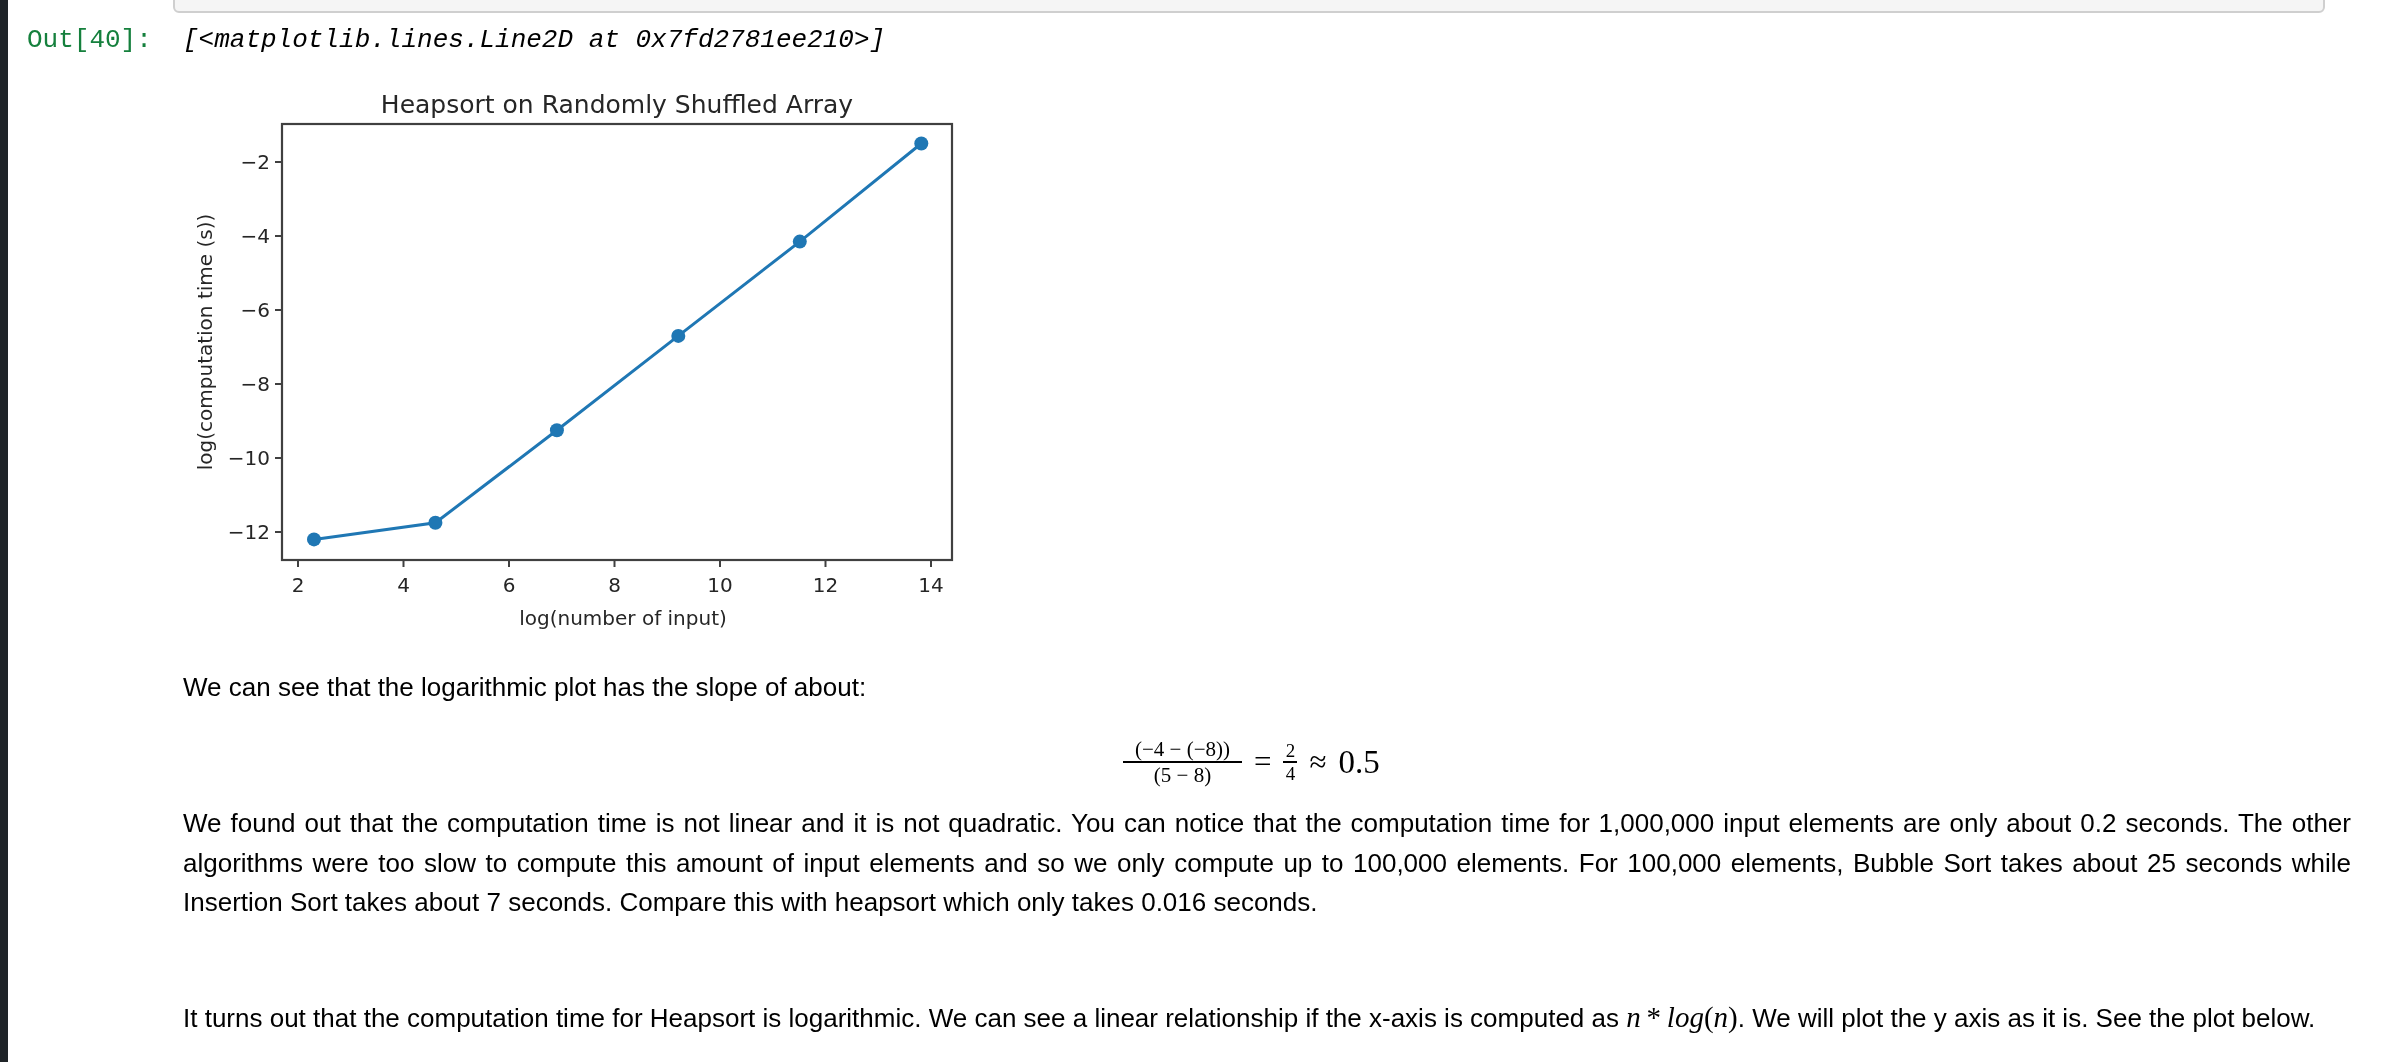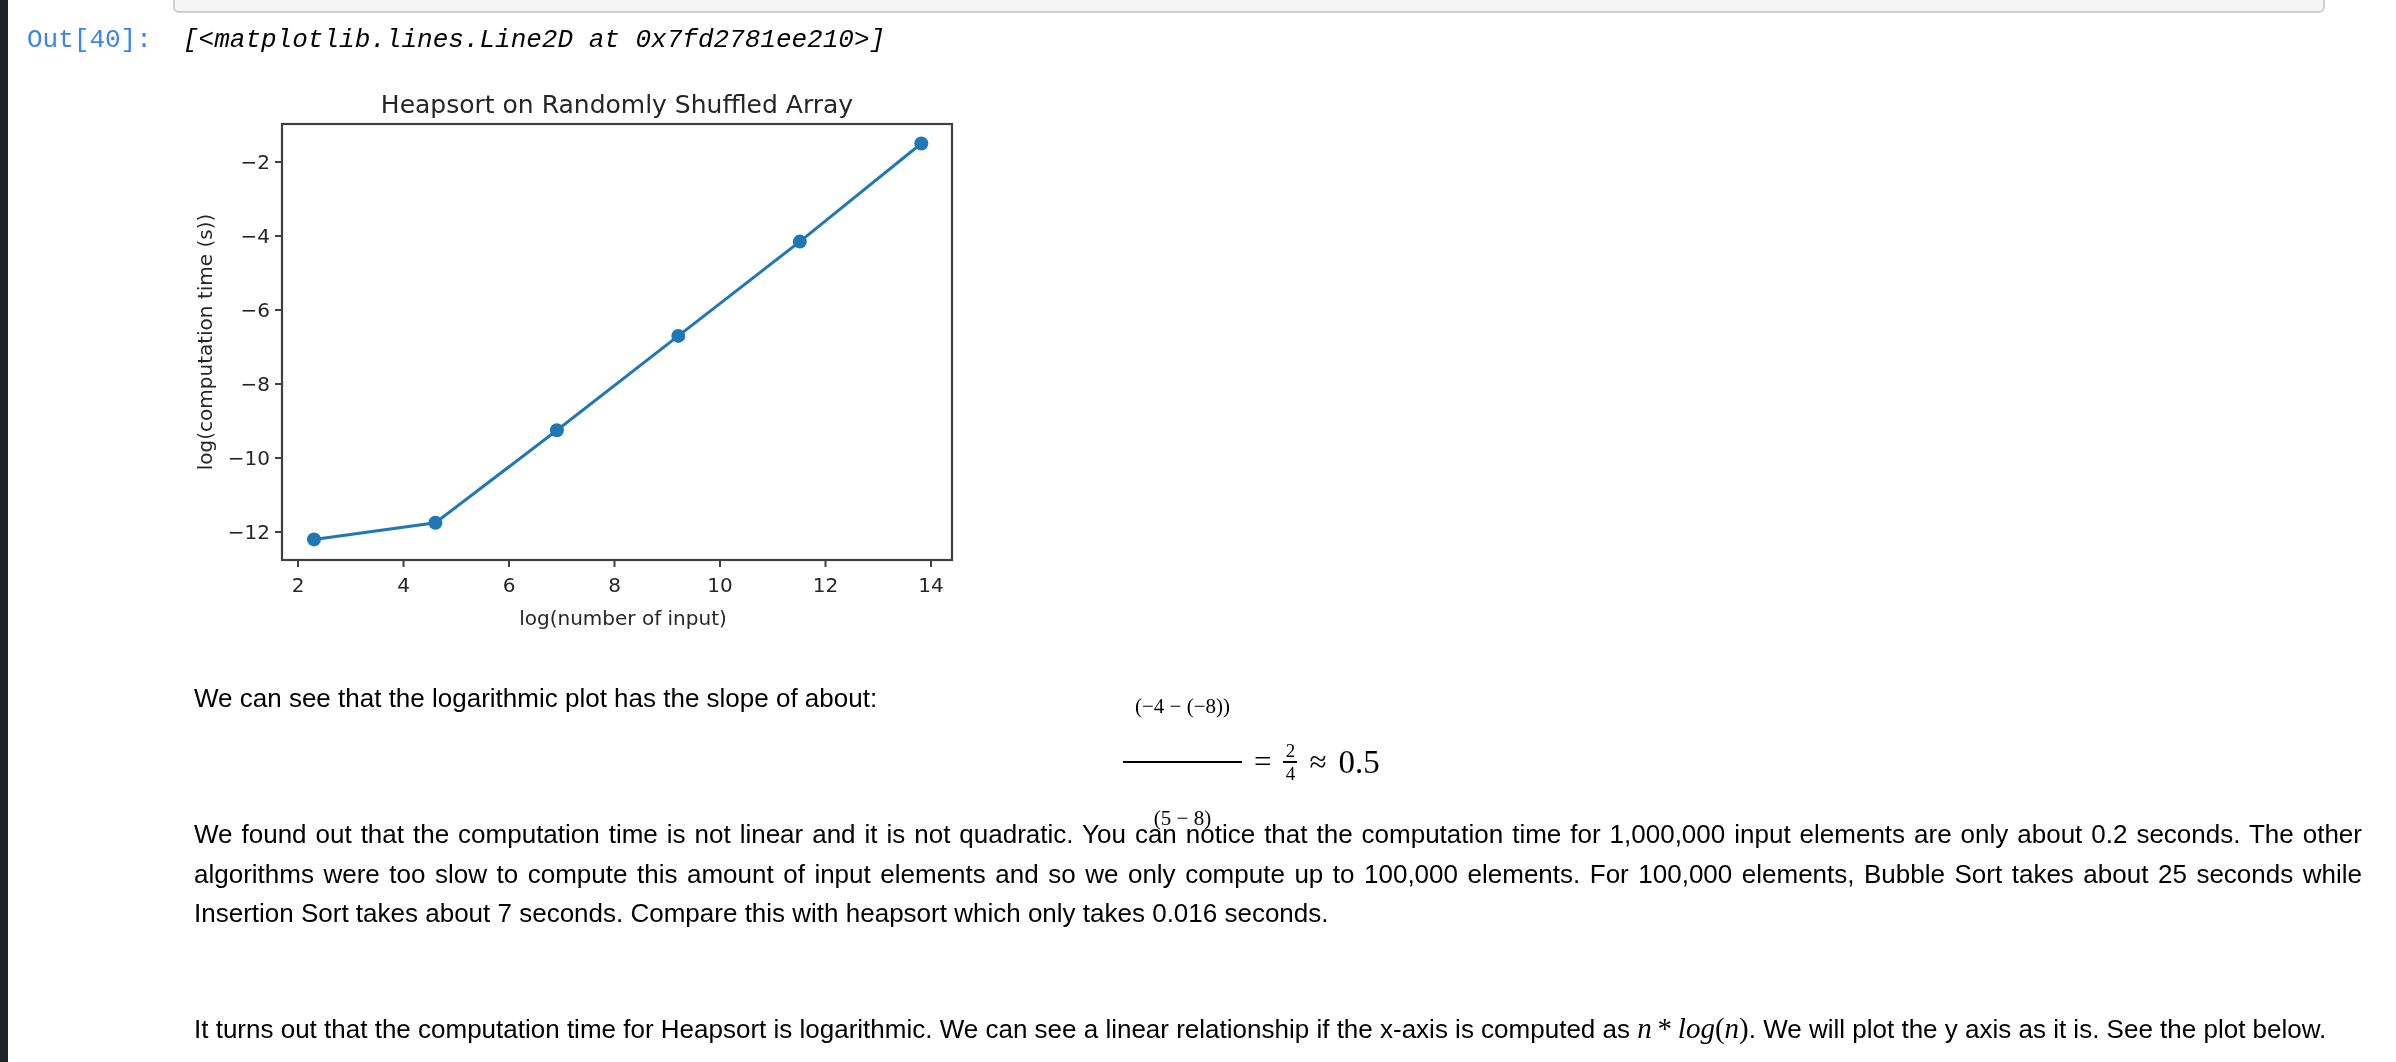--- a/index.html
+++ b/index.html
@@ -31,21 +31,21 @@
     border: 2px solid #cfcfcf;
     border-radius: 6px;
   }
   .out-prompt {
     position: absolute;
     left: 27px;
     top: 24px;
     font-family: "Liberation Mono", monospace;
     font-size: 26px;
     line-height: 32px;
-    color: #3b82f6;
+    color: #15803d;
     white-space: pre;
   }
   .out-text {
     position: absolute;
     left: 183px;
     top: 24px;
     font-family: "Liberation Mono", monospace;
     font-size: 26px;
     line-height: 32px;
     color: #000000;
@@ -63,21 +63,21 @@
   }
   .para {
     position: absolute;
     left: 183px;
     width: 2168px;
     font-family: "Liberation Sans", sans-serif;
     font-size: 26px;
     line-height: 39.5px;
     color: #000000;
     text-align: justify;
-    margin: 11px;
+    margin: 0;
   }
   .para-1 { top: 668px; }
   .para-2 { top: 804px; }
   .para-3 { top: 998px; }
   .math-i {
     font-family: "Liberation Serif", serif;
     font-style: italic;
     font-size: 29px;
   }
   .math-r {
@@ -104,21 +104,21 @@
     font-size: 21px;
     line-height: 24px;
     padding: 0 2px;
     white-space: pre;
   }
   .frac .bar {
     align-self: stretch;
     height: 2px;
     background: #000;
   }
-  .frac-big { width: 119px; gap: 43px; }
+  .frac-big { width: 119px; }
   .frac-small .num, .frac-small .den { font-size: 19px; line-height: 21px; }
   .frac-small { width: 14px; }
   .eq-sym {
     font-size: 31px;
     margin: 0 12px;
   }
   .eq-val {
     font-size: 33px;
     font-family: Liberation Serif, serif;
   }

